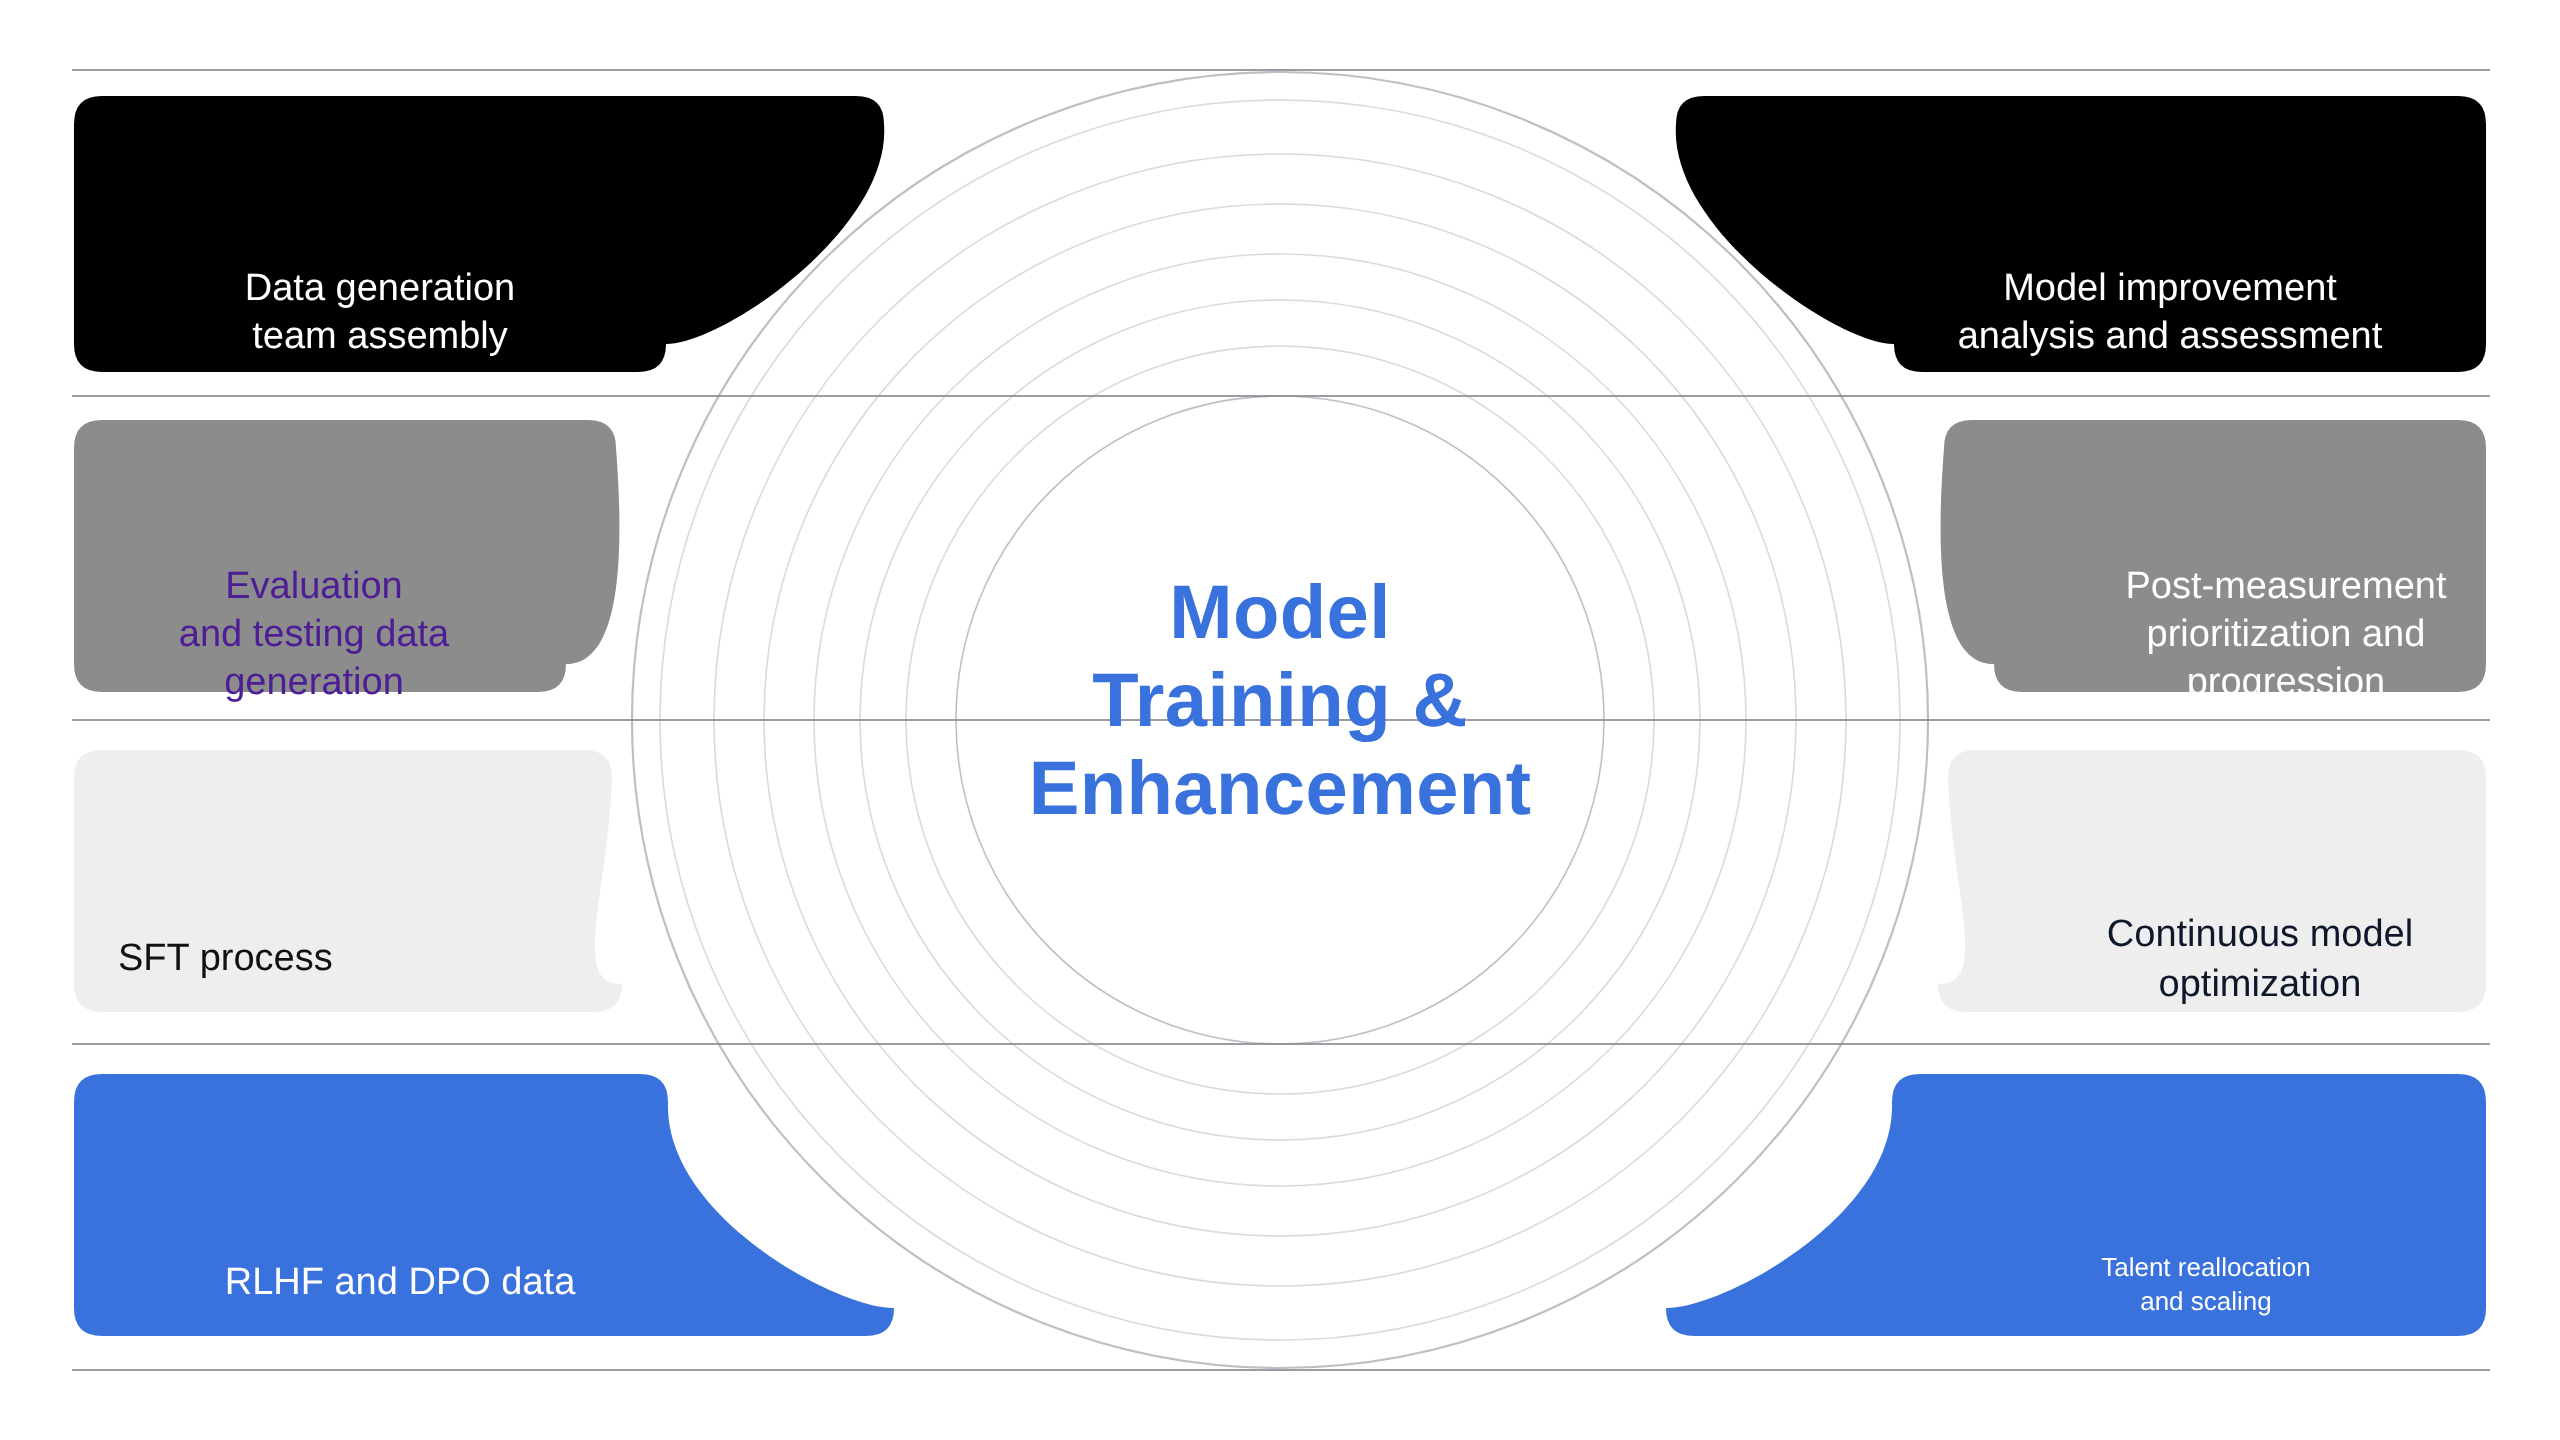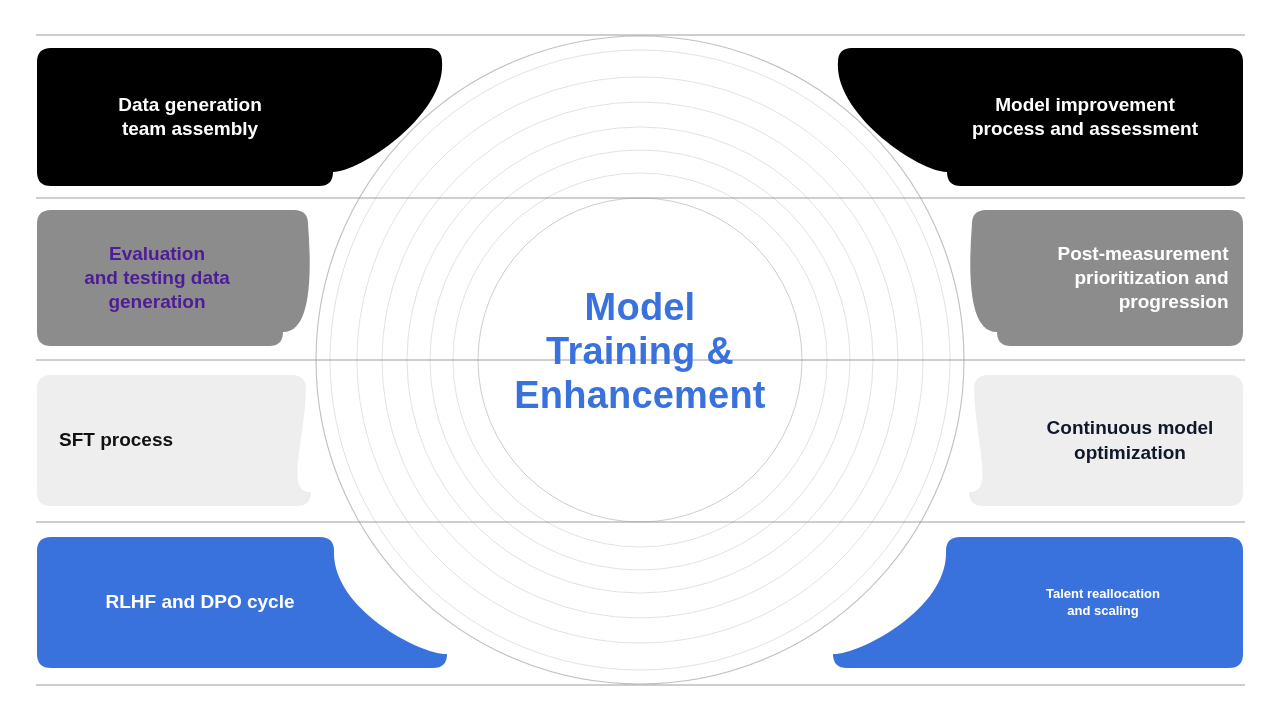--- a/index.html
+++ b/index.html
@@ -26,22 +26,23 @@
     top: 0;
     width: 1280px;
     height: 720px;
   }
   .node-label {
     position: absolute;
     display: flex;
     align-items: center;
     line-height: 1.28;
     white-space: pre-line;
-    font-weight: bold;
+    font-weight: normal;
     pointer-events: none;
+    margin-top: 40px;
   }
   .label-left   { justify-content: flex-start; text-align: right; }
   .label-right  { justify-content: flex-end;  text-align: right; }
 
   .center-title {
     position: absolute;
     left: 470px;
     top: 286px;
     width: 340px;
     height: 130px;
@@ -92,31 +93,31 @@
         <path d="M 1229 375 L 988 375 Q 974 375 974 389 C 976 447.05 995 492.9 969 492 Q 969 506 983 506 L 1229 506 Q 1243 506 1243 492 L 1243 389 Q 1243 375 1229 375 Z" fill="#eeeeee"></path>
         <path d="M 51 537 L 320 537 Q 334 537 334 551 C 332 609.05 421 654.9 447 654 Q 447 668 433 668 L 51 668 Q 37 668 37 654 L 37 551 Q 37 537 51 537 Z" fill="#3a72dd"></path>
         <path d="M 1229 537 L 960 537 Q 946 537 946 551 C 948 609.05 859 654.9 833 654 Q 833 668 847 668 L 1229 668 Q 1243 668 1243 654 L 1243 551 Q 1243 537 1229 537 Z" fill="#3a72dd"></path>
       </g>
   </svg>
 
   <div id="labels-layer">
       <div class="node-label label-left" style="color: rgb(255, 255, 255); font-size: 19px; top: 48px; height: 138px; left: 60px; width: 260px; justify-content: center; text-align: center;">Data generation
 team assembly</div>
       <div class="node-label label-right" style="color: rgb(255, 255, 255); font-size: 19px; top: 48px; height: 138px; right: 45px; width: 300px; justify-content: center; text-align: center;">Model improvement
-process and assessment</div>
+analysis and assessment</div>
       <div class="node-label label-left" style="color: #4c1d95; font-size: 19px; top: 210px; height: 136px; left: 52px; width: 210px; justify-content: center; text-align: center;">Evaluation
 and testing data
 generation</div>
-      <div class="node-label label-right" style="color: rgb(255, 255, 255); font-size: 19px; top: 210px; height: 136px; right: 22px; width: 230px; justify-content: center; ">Post-measurement
+      <div class="node-label label-right" style="color: rgb(255, 255, 255); font-size: 19px; top: 210px; height: 136px; right: 22px; width: 230px; justify-content: center; text-align: center;">Post-measurement
 prioritization and
 progression</div>
       <div class="node-label label-left" style="color: rgb(17, 17, 17); font-size: 19px; top: 375px; height: 131px; left: 59px; width: 239px;">SFT process</div>
       <div class="node-label label-right" style="color: #0f172a; font-size: 19px; top: 375px; height: 131px; right: 30px; width: 240px; justify-content: center; text-align: center;">Continuous model
 optimization</div>
-      <div class="node-label label-left" style="color: rgb(255, 255, 255); font-size: 19px; top: 537px; height: 131px; left: 60px; width: 280px; justify-content: center; text-align: center;">RLHF and DPO cycle</div>
+      <div class="node-label label-left" style="color: rgb(255, 255, 255); font-size: 19px; top: 537px; height: 131px; left: 60px; width: 280px; justify-content: center; text-align: center;">RLHF and DPO data</div>
       <div class="node-label label-right" style="color: rgb(255, 255, 255); font-size: 13px; top: 537px; height: 131px; right: 52px; width: 250px; justify-content: center; text-align: center;">Talent reallocation
 and scaling</div>
     </div>
 
   <div class="center-title" style="color: rgb(58, 114, 221);">Model
 Training &amp;
 Enhancement</div>
 
 </div>
 

